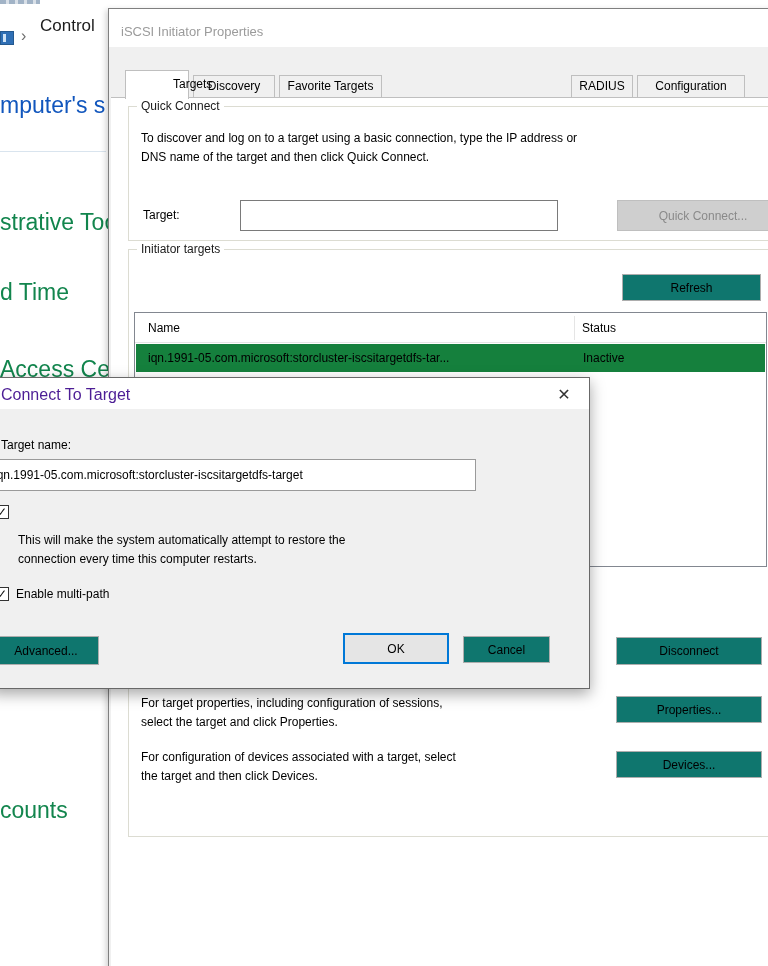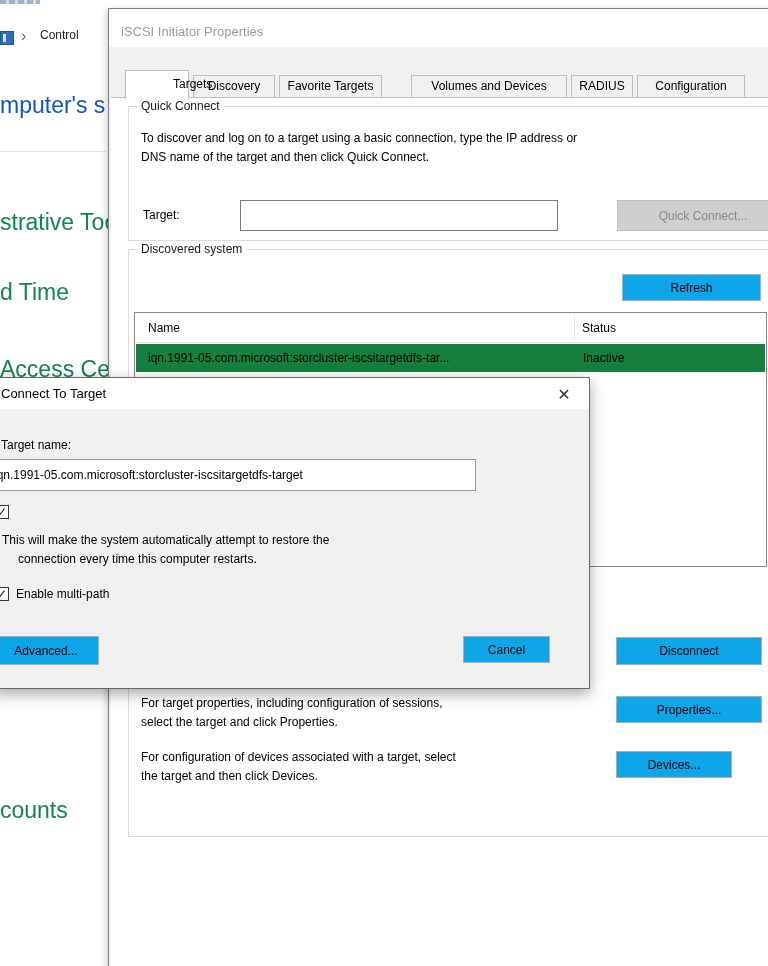--- a/index.html
+++ b/index.html
@@ -7,62 +7,62 @@
               font-family:"Liberation Sans", sans-serif; }
 
   
   #cp { position:absolute; inset:0; background:#fff; }
   .frag-top { position:absolute; left:0; top:0; width:40px; height:4px;
               background:repeating-linear-gradient(90deg,#8aa0b8 0 6px,#cfd8e2 6px 9px); opacity:.8; }
   .crumb-icon { position:absolute; left:0; top:31px; width:14px; height:14px;
                 background:#2f6fb5; border:1px solid #24598f; }
   .crumb-icon:before { content:""; position:absolute; left:2px; top:2px; right:7px; bottom:2px; background:#cfe3f5; }
   .crumb-chev { position:absolute; left:21px; top:27px; font-size:16px; color:#6d6d6d; }
-  .crumb-txt { position:absolute; left:40px; top:28px; font-size:12px; color:#1c1c1c; }
+  .crumb-txt { position:absolute; left:40px; top:16px; font-size:17px; color:#1c1c1c; }
   .cp-heading { position:absolute; left:0; top:92px; font-size:23px; color:#1156bd; white-space:nowrap; }
   .cp-divider { position:absolute; left:0; top:151px; width:106px; height:1px; background:#d9e4ee; }
   .cp-link { position:absolute; left:0; font-size:23px; color:#12854d; white-space:nowrap; }
 
   
   #iscsi { position:absolute; left:108px; top:8px; width:700px; height:975px;
            background:#f0f0f0; border:1px solid #7f7f7f; box-shadow:-2px 2px 6px rgba(0,0,0,.18); }
   #iscsi .titlebar { position:absolute; left:0; top:0; right:0; height:38px; background:#fff; }
   #iscsi .title { position:absolute; left:12px; top:15px; font-size:13px; color:#9b9b9b; }
   #iscsi .page { position:absolute; left:2px; top:88px; width:697px; height:885px;
                  background:#fff; border-top:1px solid #bfbfbf; }
   .tab { position:absolute; top:66px; height:23px; background:#f0f0f0; border:1px solid #bfbfbf;
          font-size:12px; color:#000; text-align:center; line-height:21px; z-index:3; }
   .tab.active { top:61px; height:29px; background:#fff; border-bottom:none; line-height:26px; z-index:4;padding-left:47px; }
 
   .groupbox { position:absolute; border:1px solid #dcdcd2; }
   .legend { position:absolute; top:-8px; left:8px; background:#fff; padding:0 4px;
             font-size:12px; color:#1a1a1a; white-space:nowrap; }
   .txt { position:absolute; font-size:12px; color:#000; white-space:nowrap; }
 
-  .btn { position:absolute; background:#0ea5e9; border:1px solid #adadad; font-size:12px;
+  .btn { position:absolute; background:#0f766e; border:1px solid #adadad; font-size:12px;
          color:#000; text-align:center; display:flex; align-items:center; justify-content:center; }
   .btn.disabled { background:#cfcfcf; border-color:#bfbfbf; color:#8a8a8a; }
   .btn.default { border:2px solid #0078d7; background:#e5e5e5; }
 
   .field { position:absolute; background:#fff; border:1px solid #7a7a7a; font-size:12px;
            font-family:"Liberation Sans", sans-serif; padding:0 6px; color:#000; }
 
   
   #listbox { position:absolute; left:5px; top:62px; width:633px; height:255px;
              background:#fff; border:1px solid #828790; }
   #listbox .hdr { position:absolute; left:0; top:0; right:0; height:30px; background:#fff;
                   border-bottom:1px solid #e5e5e5; }
   #listbox .hdr-sep { position:absolute; left:439px; top:3px; width:1px; height:24px; background:#e5e5e5; }
   #listbox .row { position:absolute; left:1px; top:31px; width:629px; height:28px; background:#15803d; }
 
   
   #ctt { position:absolute; left:-10px; top:377px; width:600px; height:312px;
          background:#f0f0f0; border:1px solid #686868; box-shadow:0 5px 14px rgba(0,0,0,.35); z-index:10; }
   #ctt .titlebar { position:absolute; left:0; top:0; right:0; height:31px; background:#fff; }
-  #ctt .title { position:absolute; left:10px; top:8px; font-size:13px; color:#000000; }
+  #ctt .title { position:absolute; left:10px; top:8px; font-size:16px; color:#4c1d95; }
   #ctt .close { position:absolute; right:12px; top:4px; width:26px; height:24px; font-size:16px;
                 color:#333; display:flex; align-items:center; justify-content:center; }
   .checkbox { position:absolute; width:14px; height:14px; background:#fff; border:1px solid #333;
               font-size:12px; line-height:13px; text-align:center; color:#111; }
 </style>
 </head>
 <body>
 
 <div id="cp">
   <div class="frag-top"></div>
@@ -79,35 +79,34 @@
 
 <div id="iscsi">
   <div class="titlebar"></div>
   <div class="title">iSCSI Initiator Properties</div>
 
   <div class="page"></div>
 
   <div class="tab active" style="left:16px;width:64px">Targets</div>
   <div class="tab" style="left:84px;width:82px">Discovery</div>
   <div class="tab" style="left:170px;width:103px">Favorite Targets</div>
-  <div class="tab" style="left:302px;width:156px">Volumes and Devices</div>
   <div class="tab" style="left:462px;width:62px">RADIUS</div>
   <div class="tab" style="left:528px;width:108px">Configuration</div>
 
   <div class="groupbox" style="left:19px;top:97px;width:680px;height:135px">
     <span class="legend">Quick Connect</span>
     <div class="txt" style="left:12px;top:24px">To discover and log on to a target using a basic connection, type the IP address or</div>
     <div class="txt" style="left:12px;top:43px">DNS name of the target and then click Quick Connect.</div>
     <div class="txt" style="left:14px;top:101px">Target:</div>
     <input class="field" style="left: 111px; top: 93px; width: 318px; height: 31px;" value="">
     <div class="btn disabled" style="left:488px;top:93px;width:172px;height:31px">Quick Connect...</div>
   </div>
 
   <div class="groupbox" style="left:19px;top:240px;width:680px;height:588px">
-    <span class="legend">Discovered system</span>
+    <span class="legend">Initiator targets</span>
 
     <div class="btn" style="left:493px;top:24px;width:139px;height:27px">Refresh</div>
 
     <div id="listbox">
       <div class="hdr"></div>
       <div class="hdr-sep"></div>
       <div class="txt" style="left:13px;top:8px">Name</div>
       <div class="txt" style="left:447px;top:8px">Status</div>
       <div class="row">
         <div class="txt" style="left:12px;top:7px">iqn.1991-05.com.microsoft:storcluster-iscsitargetdfs-tar...</div>
@@ -116,34 +115,35 @@
     </div>
 
     <div class="btn" style="left:487px;top:387px;width:146px;height:28px">Disconnect</div>
 
     <div class="txt" style="left:12px;top:446px">For target properties, including configuration of sessions,</div>
     <div class="txt" style="left:12px;top:465px">select the target and click Properties.</div>
     <div class="btn" style="left:487px;top:446px;width:146px;height:27px">Properties...</div>
 
     <div class="txt" style="left:12px;top:500px">For configuration of devices associated with a target, select</div>
     <div class="txt" style="left:12px;top:519px">the target and then click Devices.</div>
-    <div class="btn" style="left:487px;top:501px;width:116px;height:27px">Devices...</div>
+    <div class="btn" style="left:487px;top:501px;width:146px;height:27px">Devices...</div>
   </div>
 </div>
 
 <div id="ctt">
   <div class="titlebar"></div>
   <div class="title">Connect To Target</div>
   <div class="close">✕</div>
 
   <div class="txt" style="left:10px;top:60px">Target name:</div>
   <input class="field" style="left: -4px; top: 81px; width: 489px; height: 32px; border-color: rgb(154, 154, 154);" value="iqn.1991-05.com.microsoft:storcluster-iscsitargetdfs-target">
 
   <div class="checkbox" style="left:4px;top:127px">✓</div>
-  <div class="txt" style="left:11px;top:155px">This will make the system automatically attempt to restore the</div>
+  <div class="txt" style="left:27px;top:155px">This will make the system automatically attempt to restore the</div>
   <div class="txt" style="left:27px;top:174px">connection every time this computer restarts.</div>
 
   <div class="checkbox" style="left:4px;top:209px">✓</div>
   <div class="txt" style="left:25px;top:209px">Enable multi-path</div>
 
   <div class="btn" style="left:2px;top:258px;width:106px;height:29px">Advanced...</div>
+  <div class="btn default" style="left:352px;top:255px;width:106px;height:31px">OK</div>
   <div class="btn" style="left:472px;top:258px;width:87px;height:27px">Cancel</div>
 </div>
 
 </body></html>

